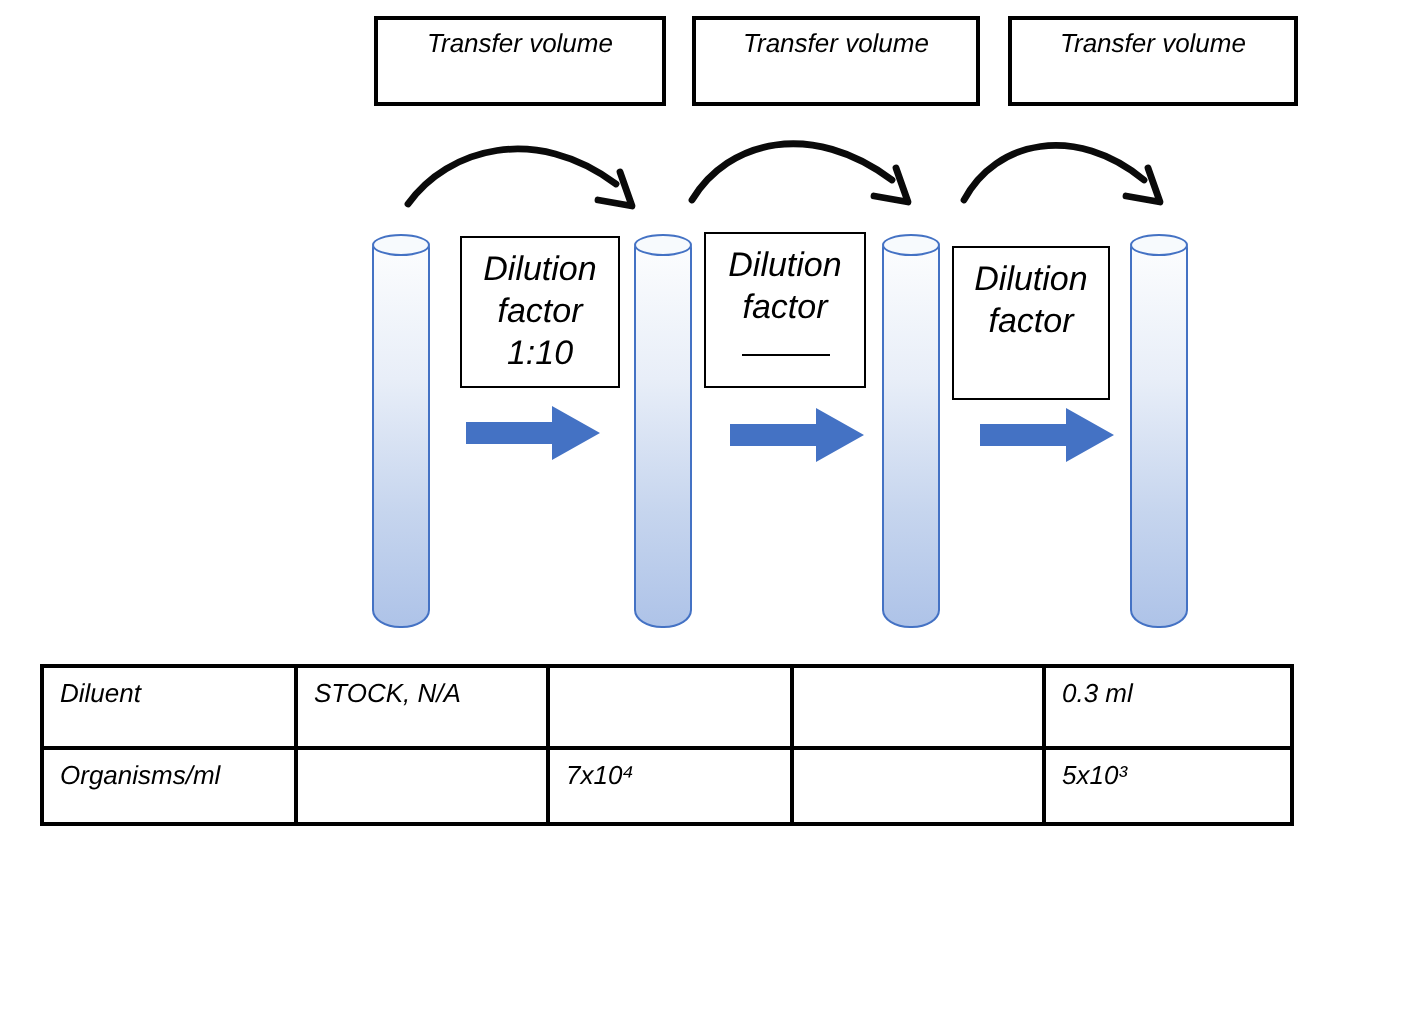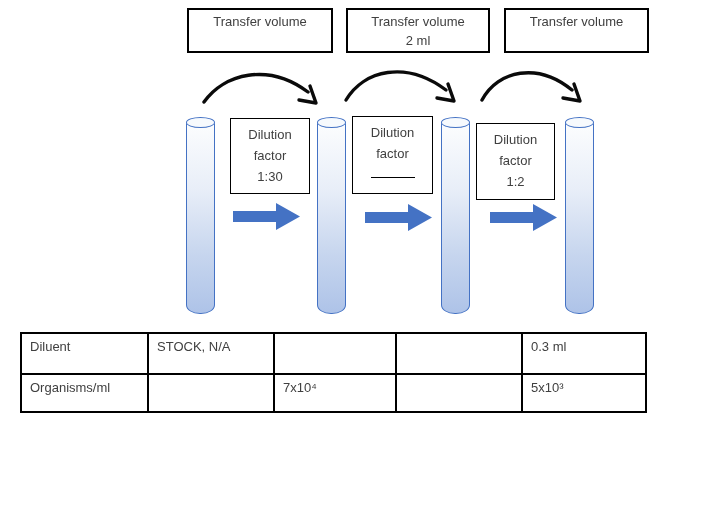--- a/index.html
+++ b/index.html
@@ -1,18 +1,18 @@
 <!DOCTYPE html>
 <html><head>
 <meta charset="utf-8">
 <style>
   html,body{margin:0;padding:0;background:#fff;}
   .canvas{
     position:relative;width:704px;height:509px;background:#ffffff;
-    font-family:"Liberation Sans",sans-serif;color:#404040;overflow:hidden;
+    font-family:"Liberation Sans",sans-serif;color:#000000;overflow:hidden;font-style:italic;
   }
   
   .tbox{
     position:absolute;top:8px;height:45px;border:2px solid #000;background:#fff;
     box-sizing:border-box;text-align:center;font-size:13px;line-height:19px;padding-top:2px;
   }
   .tbox1{left:187px;width:146px;}
   .tbox2{left:346px;width:144px;}
   .tbox3{left:504px;width:145px;}
   
@@ -30,21 +30,21 @@
     background:linear-gradient(to bottom,#fcfdfe 0%,#e8eef8 35%,#c6d5ee 70%,#aec3e8 100%);
   }
   .tube .opening{
     position:absolute;left:0;top:0;width:100%;height:11px;box-sizing:border-box;
     border:1.5px solid #4472C4;border-radius:50%;background:#f7fafd;
   }
   .tubeA{left:186px;} .tubeB{left:317px;} .tubeC{left:441px;} .tubeD{left:565px;}
   
   .dbox{
     position:absolute;border:1.5px solid #000;background:#fff;box-sizing:border-box;
-    text-align:center;font-size:13px;line-height:21px;padding-top:5px;
+    text-align:center;font-size:17px;line-height:21px;padding-top:5px;
   }
   .dbox1{left:230px;top:118px;width:80px;height:76px;}
   .dbox2{left:352px;top:116px;width:81px;height:78px;}
   .dbox3{left:476px;top:123px;width:79px;height:77px;}
   .blank-line{width:44px;height:0;border-bottom:1.6px solid #000;margin:13px auto 0;}
   
   .barrow{position:absolute;width:67px;height:27px;}
   .barrow1{left:233px;top:203px;}
   .barrow2{left:365px;top:204px;}
   .barrow3{left:490px;top:204px;}
@@ -63,21 +63,20 @@
 </head>
 <body>
 
 <div class="canvas">
 
   <div class="tbox tbox1">
     <div>Transfer volume</div>
   </div>
   <div class="tbox tbox2">
     <div>Transfer volume</div>
-    <div>2 ml</div>
   </div>
   <div class="tbox tbox3">
     <div>Transfer volume</div>
     <div></div>
   </div>
 
   <div class="arc arc1">
     <svg width="126" height="52" viewBox="0 0 126 52">
       <path d="M 4 42 C 24 14, 68 2, 108 32"></path>
       <path d="M 99 40 L 116 43 L 110 26"></path>
@@ -109,31 +108,30 @@
     <div class="opening"></div>
   </div>
   <div class="tube tubeD">
     <div class="body"></div>
     <div class="opening"></div>
   </div>
 
   <div class="dbox dbox1">
     <div>Dilution</div>
     <div>factor</div>
-    <div>1:30</div>
+    <div>1:10</div>
   </div>
   <div class="dbox dbox2">
     <div>Dilution</div>
     <div>factor</div>
     <div class="blank-line"></div>
   </div>
   <div class="dbox dbox3">
     <div>Dilution</div>
     <div>factor</div>
-    <div>1:2</div>
   </div>
 
   <div class="barrow barrow1">
     <svg width="67" height="27" viewBox="0 0 67 27">
         <polygon points="0,8 43,8 43,0 67,13.5 43,27 43,19 0,19" fill="#4472C4"></polygon>
       </svg>
   </div>
   <div class="barrow barrow2">
     <svg width="67" height="27" viewBox="0 0 67 27">
         <polygon points="0,8 43,8 43,0 67,13.5 43,27 43,19 0,19" fill="#4472C4"></polygon>

